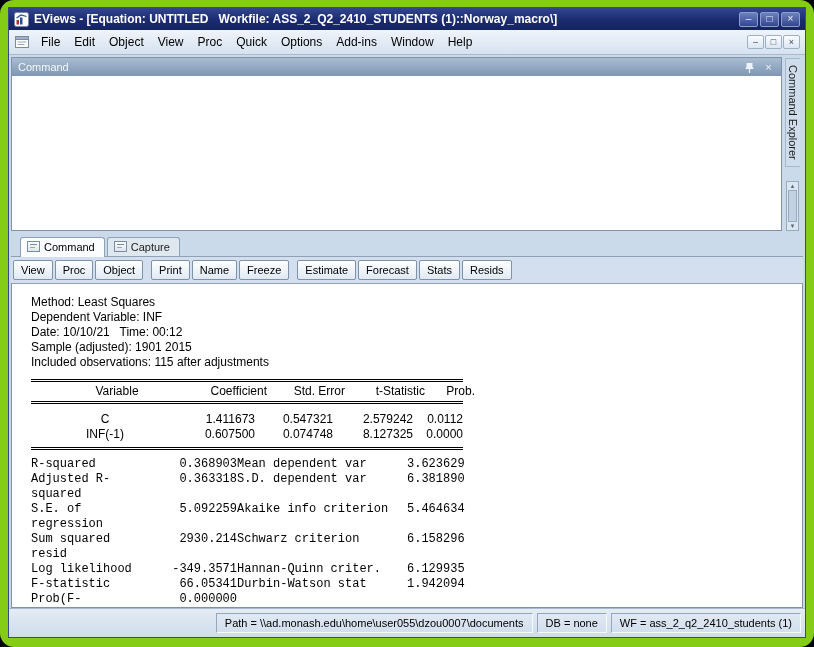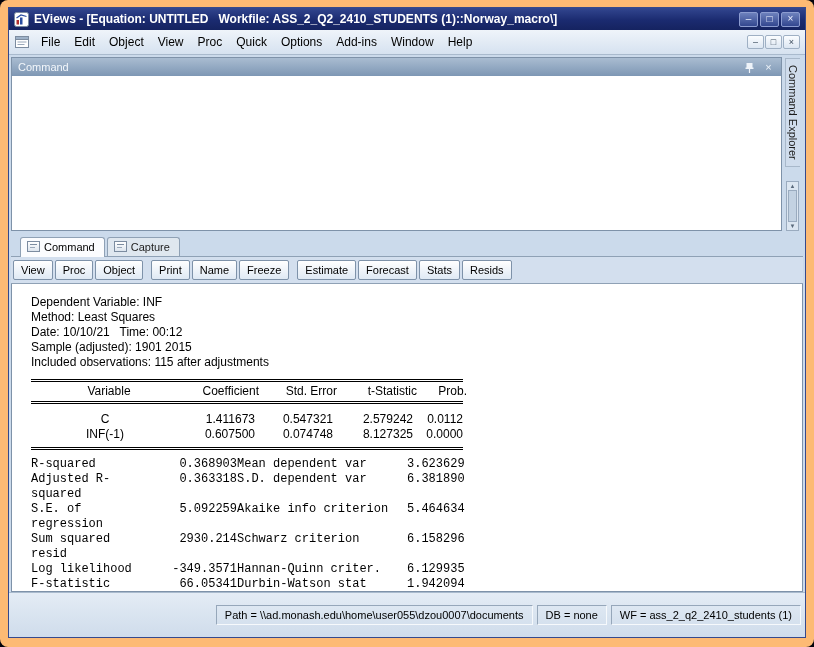--- a/index.html
+++ b/index.html
@@ -6,22 +6,22 @@
   html, body { width: 814px; height: 647px; }
   body {
     background: #03030c;
     font-family: "Liberation Sans", sans-serif;
     overflow: hidden;
     position: relative;
     cursor: default;
   }
   .frame {
     position: absolute; inset: 0;
-    background: #fdba74;
-    border-radius: 8px;
+    background: #84cc16;
+    border-radius: 14px;
     padding: 7px 8px 9px 8px;
   }
   .window {
     width: 100%; height: 100%;
     display: flex; flex-direction: column;
     background: #cbdaeb;
     border: 1px solid #36498c;
   }
   
   .titlebar {
@@ -148,40 +148,40 @@
   .hline { line-height: 15px; white-space: pre; }
   .rule { width: 432px; border-top: 3px double #000; }
   .r-top { margin-top: 9px; }
   .r-aftercoef { margin-top: 5px; }
   .r-end { margin-top: 3px; }
   .coef-head, .coef-row {
     display: grid;
     grid-template-columns: 148px 76px 78px 80px 50px;
     line-height: 15px; width: 432px;
   }
-  .coef-head { margin: 2px 4px; }
+  .coef-head { margin: 2px 12px; }
   .coef-rows { margin-top: 8px; margin-bottom: 0; }
   .c1 { text-align: center; }
   .c2, .c3, .c4, .c5 { text-align: right; }
   .stats { margin-top: 7px; width: 432px; font-family: Liberation Mono, monospace; }
   .stat-row {
     display: grid;
     grid-template-columns: 118px 88px 170px 56px;
     line-height: 15px;
   }
   .s1, .s3 { text-align: left; }
   .s3 { padding-left: 0; }
   .s2, .s4 { text-align: right; }
   
   .statusbar {
     flex: 0 0 24px;
     background: linear-gradient(#e4ecf5, #cfdceb);
     border-top: 1px solid #a9bacd;
     display: flex; align-items: center; justify-content: flex-end;
-    gap: 4px; padding: 12px 4px;
+    gap: 4px; padding: 4px 4px;
     font-size: 11px; color: #000;
   }
   .sbox {
     border: 1px solid;
     border-color: #96a7ba #f6f9fc #f6f9fc #96a7ba;
     padding: 3px 8px;
     white-space: pre;
   }
 </style>
 </head>
@@ -275,22 +275,22 @@
         <span class="tbtn">Name</span>
         <span class="tbtn">Freeze</span>
         <span class="tgap"></span>
         <span class="tbtn">Estimate</span>
         <span class="tbtn">Forecast</span>
         <span class="tbtn">Stats</span>
         <span class="tbtn">Resids</span>
       </div>
 
       <div class="output">
+        <div class="hline">Method: Least Squares</div>
         <div class="hline">Dependent Variable: INF</div>
-        <div class="hline">Method: Least Squares</div>
         <div class="hline">Date: 10/10/21   Time: 00:12</div>
         <div class="hline">Sample (adjusted): 1901 2015</div>
         <div class="hline">Included observations: 115 after adjustments</div>
 
         <div class="rule r-top"></div>
         <div class="coef-head">
           <span class="c1">Variable</span>
           <span class="c2">Coefficient</span>
           <span class="c3">Std. Error</span>
           <span class="c4">t-Statistic</span>

